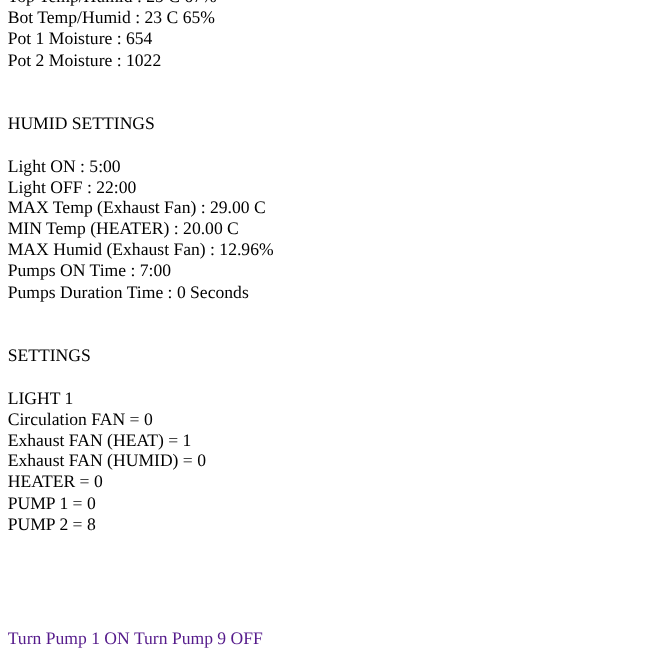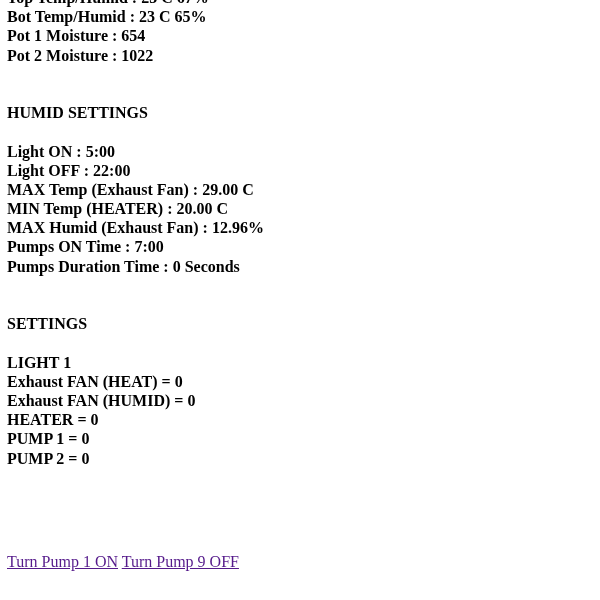--- a/index.html
+++ b/index.html
@@ -16,32 +16,30 @@
     font-family: "Liberation Serif", "DejaVu Serif", serif;
     font-size: 16px;
     line-height: 19.2px;
     color: #000000;
     padding-left: 7px;
     margin-top: -12px;
   }
   .text-line {
     height: 19.2px;
     white-space: nowrap;
-    font-weight: bold;
   }
   .gap-1 { height: 19.2px; }
   .gap-2 { height: 38.4px; }
   .gap-links { height: 84px; }
   .links-line {
     height: 19.2px;
     white-space: nowrap;
   }
   a.ctl-link {
     color: #551A8B;
-    text-decoration: underline;
     cursor: pointer;
   }
 </style>
 </head>
 <body>
 
 <div class="page">
 
   <div class="text-line">Top Temp/Humid : 25 C 67%</div>
   <div class="text-line">Bot Temp/Humid : 23 C 65%</div>
@@ -58,25 +56,26 @@
   <div class="text-line">MIN Temp (HEATER) : 20.00 C</div>
   <div class="text-line">MAX Humid (Exhaust Fan) : 12.96%</div>
   <div class="text-line">Pumps ON Time : 7:00</div>
   <div class="text-line">Pumps Duration Time : 0 Seconds</div>
 
   <div class="gap-2"></div>
 
   <div class="text-line">SETTINGS</div>
   <div class="gap-1"></div>
   <div class="text-line">LIGHT 1</div>
-  <div class="text-line">Exhaust FAN (HEAT) = 0</div>
+  <div class="text-line">Circulation FAN = 0</div>
+  <div class="text-line">Exhaust FAN (HEAT) = 1</div>
   <div class="text-line">Exhaust FAN (HUMID) = 0</div>
   <div class="text-line">HEATER = 0</div>
   <div class="text-line">PUMP 1 = 0</div>
-  <div class="text-line">PUMP 2 = 0</div>
+  <div class="text-line">PUMP 2 = 8</div>
 
   <div class="gap-links"></div>
 
   <div class="links-line">
     <a class="ctl-link">Turn Pump 1 ON</a>
     <a class="ctl-link">Turn Pump 9 OFF</a>
   </div>
 
 </div>
 

